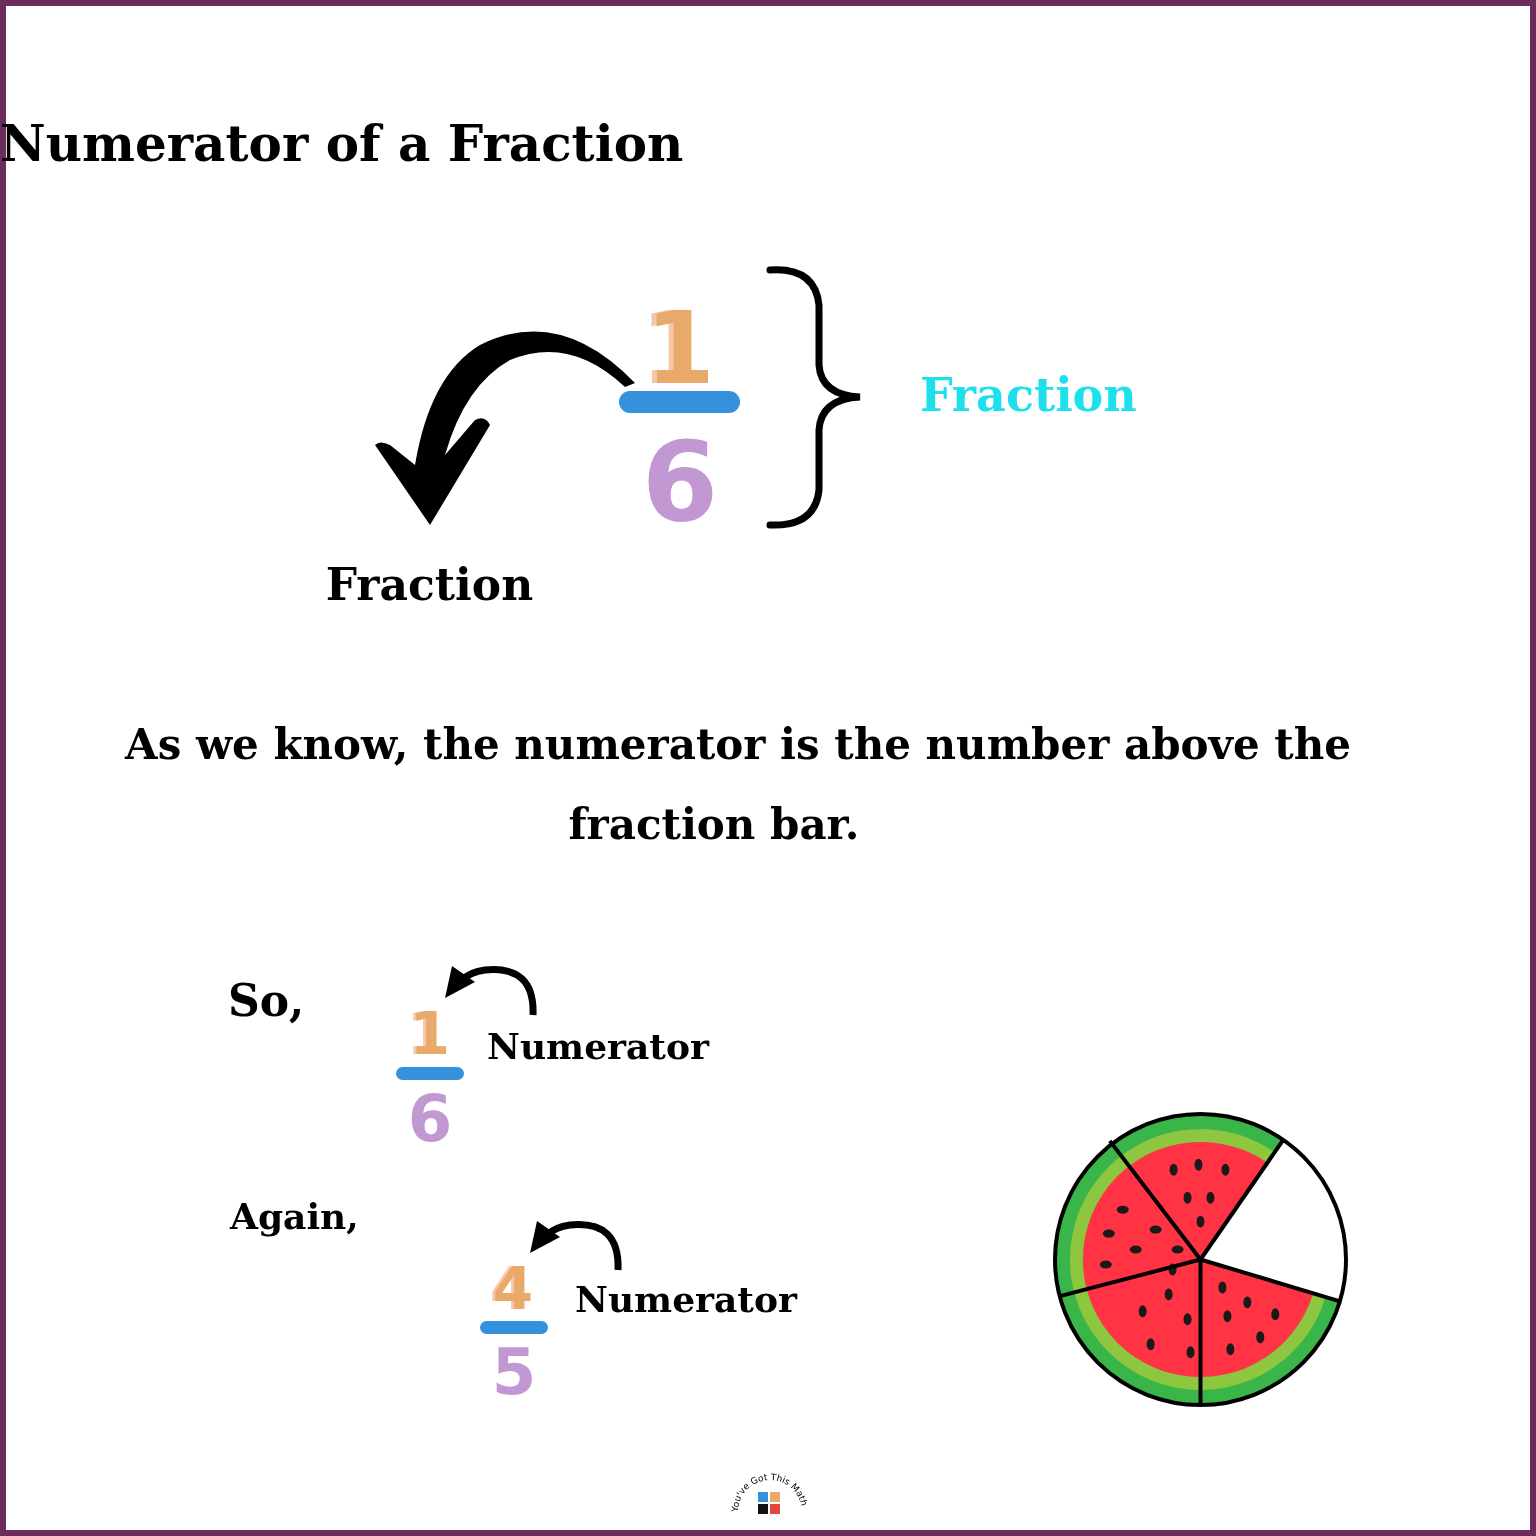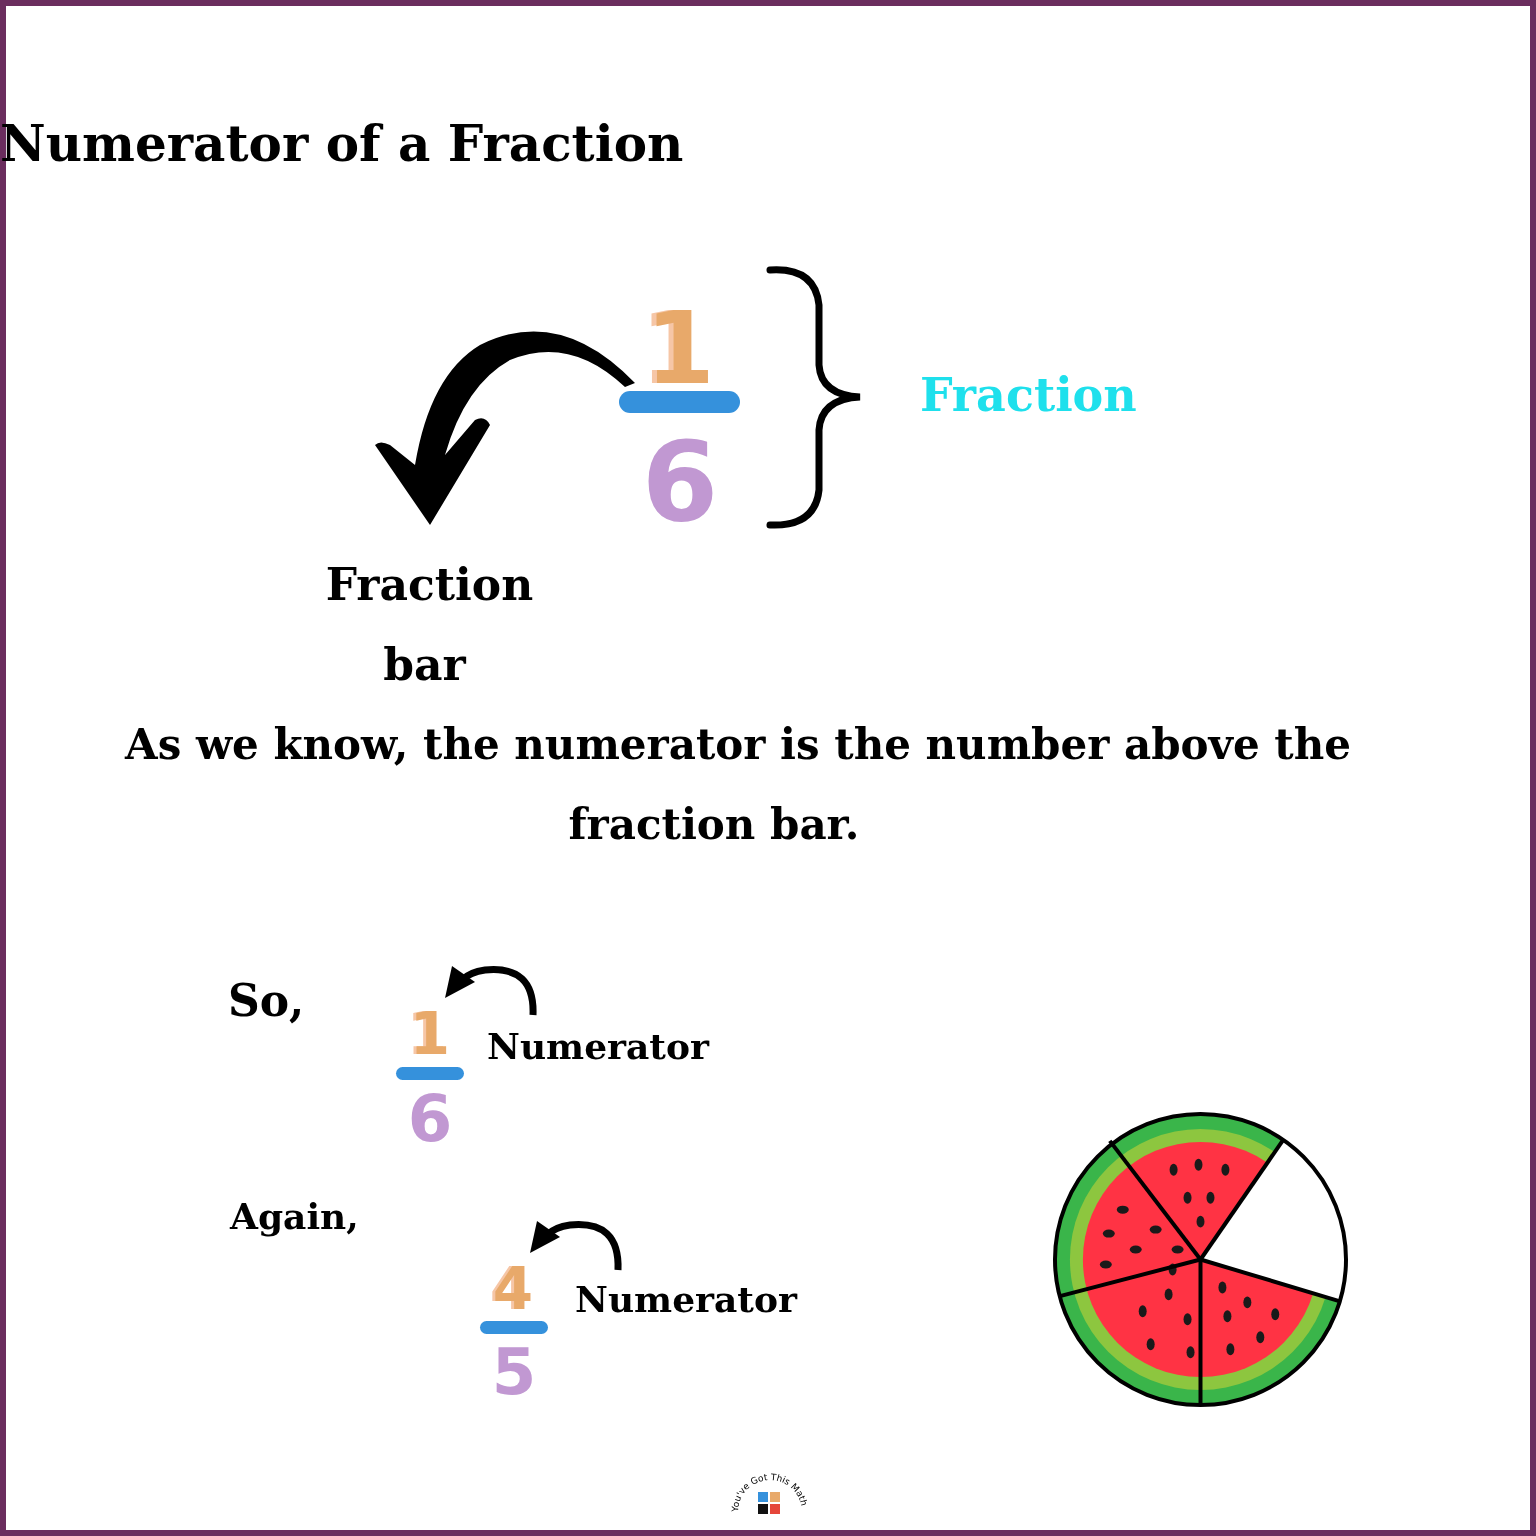--- a/index.html
+++ b/index.html
@@ -26,21 +26,20 @@
 <svg style="left:765px; top:265px;" width="110" height="265">
   <path d="M5 5 Q50 2 54 40 L54 100 Q56 130 95 132 Q56 134 54 165 L54 225 Q50 262 5 260" fill="none" stroke="#000" stroke-width="7" stroke-linecap="round"></path>
 </svg>
 <div class="txt" style="left:920px; top:368px; font-size:46px; color:#1ee0ec;">Fraction</div>
 
 <svg style="left:360px; top:315px;" width="290" height="220">
   <path d="M275 68 Q200 -10 120 30 Q70 60 55 150 L30 130 Q20 125 15 130 L70 210 L130 110 Q125 100 115 105 L85 140 Q105 70 150 45 Q210 20 265 72 Z" fill="#000"></path>
 </svg>
 <div class="txt" style="left:322px; top:545px; font-size:44px; line-height:80px; text-align:center; width:215px;">
   <div>Fraction</div>
-  <div style="margin-left:-10px;">bar</div>
 </div>
 
 <div class="txt para" style="top:720px;">As we know, the numerator is the number above the</div>
 <div class="txt para" style="top:800px; left:-24px;">fraction bar.</div>
 
 <div class="txt" style="left:228px; top:975px; font-size:44px;text-align:center;">So,</div>
 <div class="frac-num" style="left:405px; top:1000px; width:50px; font-size:58px; color:#e8a96a; text-shadow:-3px 0 #f6c6a6;">1</div>
 <div class="bar" style="left:396px; top:1067px; width:68px; height:13px; background:#3591dc; border-radius:7px;"></div>
 <div class="frac-num" style="left:400px; top:1082px; width:60px; font-size:64px; color:#c198d2;">6</div>
 <svg style="left:440px; top:960px;" width="100" height="60">

